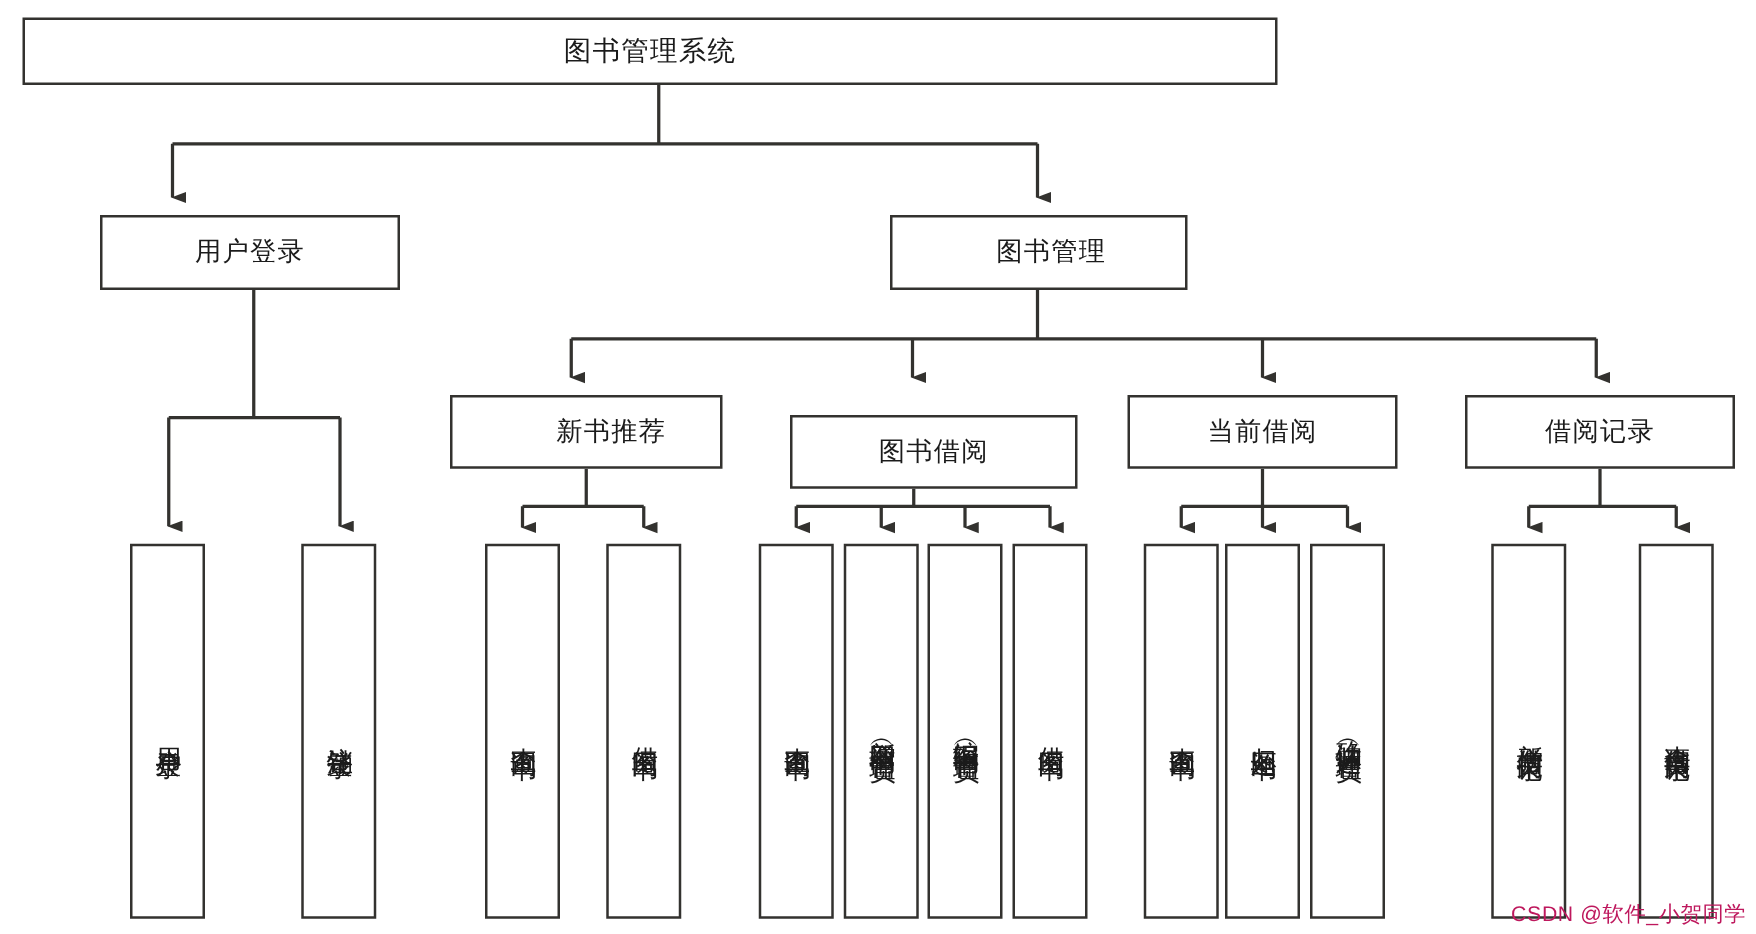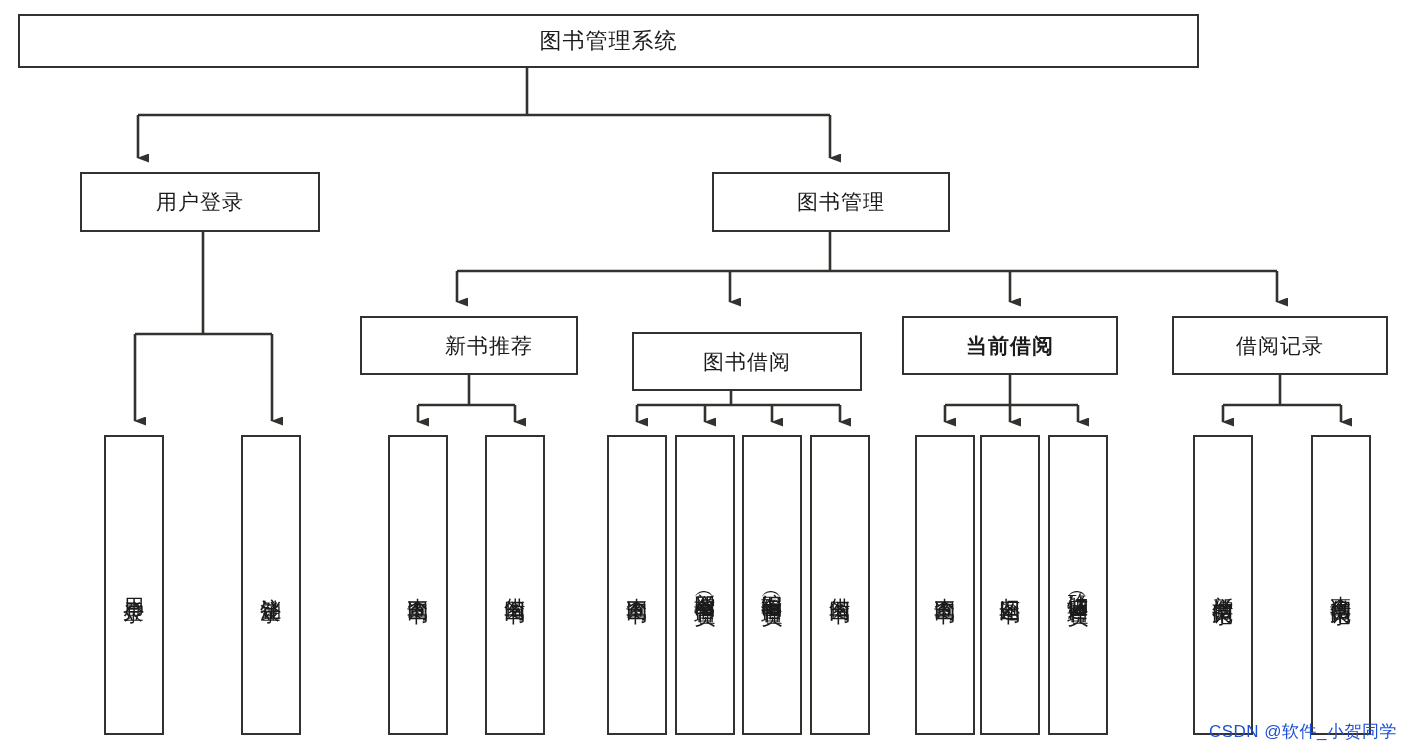--- a/index.html
+++ b/index.html
@@ -56,21 +56,21 @@
     text-align: center;
   }
   .node.root {
     font-size: 22px;
   }
   #watermark {
     position: absolute;
     right: 8px;
     bottom: 4px;
     font-size: 17px;
-    color: #1d4ed8;
+    color: #be185d;
     letter-spacing: 0.5px;
     white-space: nowrap;
   }
 </style>
 </head>
 <body>
 
 <div id="diagram">
 
   <svg id="edges" viewBox="0 0 1405 747" xmlns="http://www.w3.org/2000/svg">
@@ -117,31 +117,31 @@
       <path d="M1010,405 L1010,422" marker-end="url(#arrowhead)"></path>
       <path d="M1078,405 L1078,422" marker-end="url(#arrowhead)"></path>
 
       <path d="M1280,375 L1280,405"></path>
       <path d="M1223,405 L1341,405"></path>
       <path d="M1223,405 L1223,422" marker-end="url(#arrowhead)"></path>
       <path d="M1341,405 L1341,422" marker-end="url(#arrowhead)"></path>
     </g>
   </svg>
 
-  <div class="node horiz root" style="left:18px;top:14px;width:1181px;height:54px;">图书管理系统</div>
+  <div class="node horiz root" style="left:18px;top:14px;width:1004px;height:54px;">图书管理系统</div>
 
   <div class="node horiz" style="left:80px;top:172px;width:240px;height:60px;">用户登录</div>
 
   <div class="node horiz" style="left:712px;top:172px;width:238px;height:60px;padding-left:20px;">图书管理</div>
 
   <div class="node horiz" style="left:360px;top:316px;width:218px;height:59px;padding-left:40px;">新书推荐</div>
 
   <div class="node horiz" style="left:632px;top:332px;width:230px;height:59px;">图书借阅</div>
 
-  <div class="node horiz" style="left:902px;top:316px;width:216px;height:59px;font-weight:bold;">当前借阅</div>
+  <div class="node horiz" style="left:902px;top:316px;width:216px;height:59px;">当前借阅</div>
 
   <div class="node horiz" style="left:1172px;top:316px;width:216px;height:59px;">借阅记录</div>
 
   <div class="node vert" style="left:104px;top:435px;width:60px;height:300px;">
     <span class="vlabel">用户登录</span>
   </div>
 
   <div class="node vert" style="left:241px;top:435px;width:60px;height:300px;">
     <span class="vlabel">注销登录</span>
   </div>

